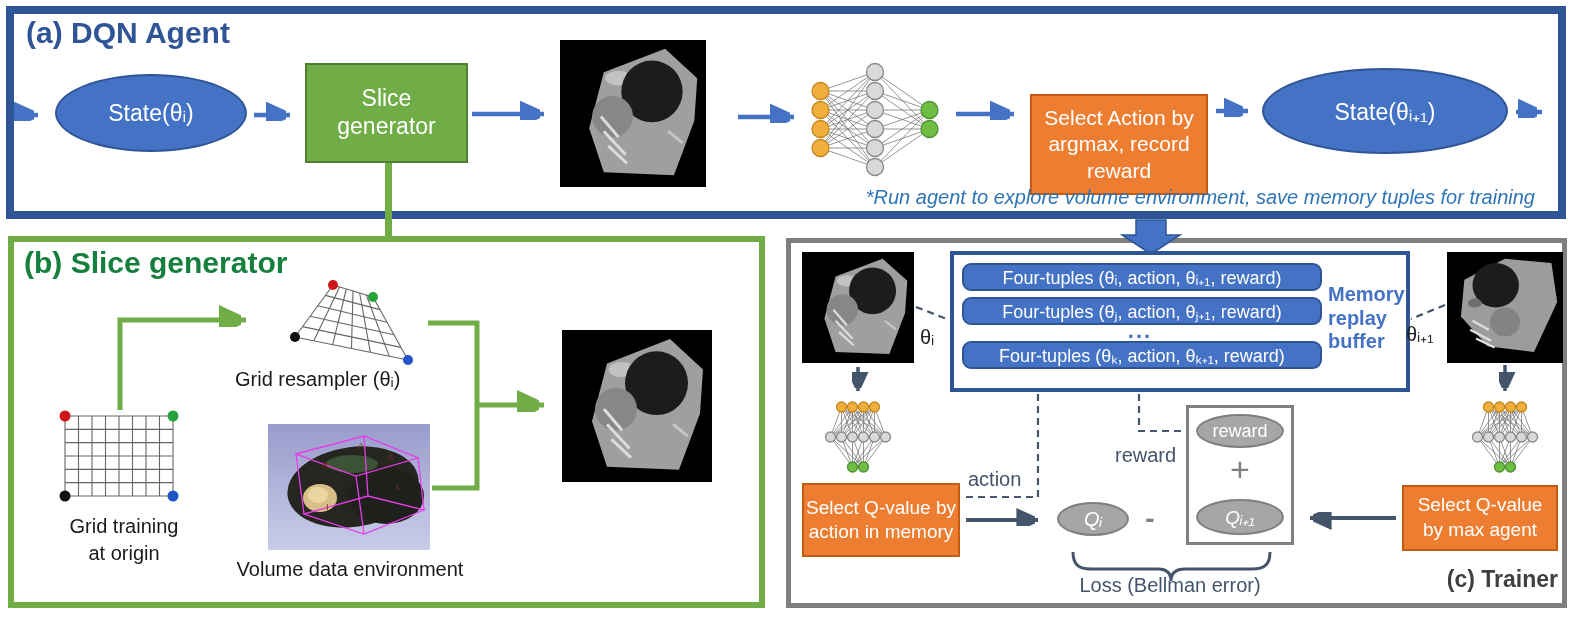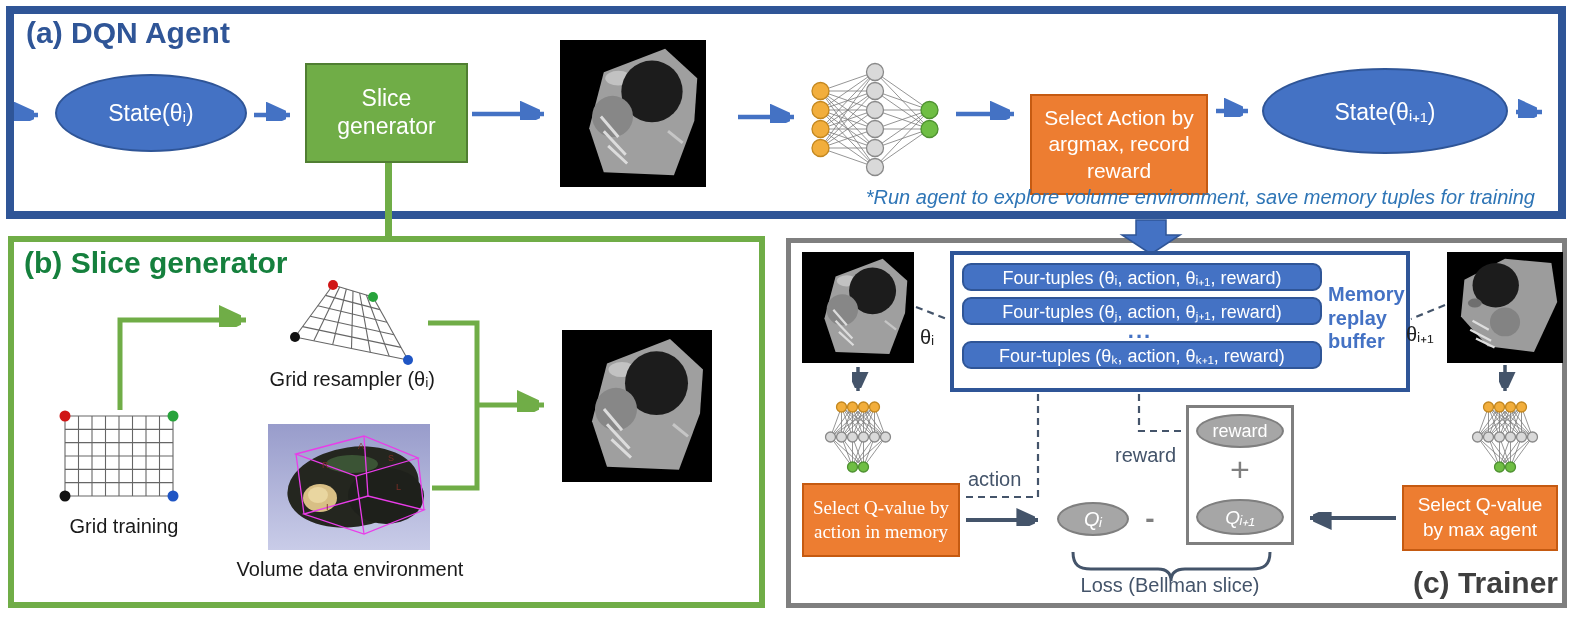--- a/index.html
+++ b/index.html
@@ -7,40 +7,40 @@
          font-family:"Liberation Sans",sans-serif;overflow:hidden;}
   .abs{position:absolute;box-sizing:border-box;}
   .panel{position:absolute;box-sizing:border-box;background:transparent;z-index:1;}
   .panel-a{left:6px;top:6px;width:1560px;height:213px;border:8px solid #2F5597;}
   .panel-b{left:8px;top:236px;width:757px;height:372px;border:6px solid #70AD47;}
   .panel-c{left:786px;top:238px;width:781px;height:370px;border:5px solid #7F7F7F;}
   svg.overlay{position:absolute;left:0;top:0;z-index:2;pointer-events:none;}
   .z3{z-index:3;}
   .title-a{left:26px;top:16px;font-size:30px;font-weight:bold;color:#2F5597;}
   .title-b{left:24px;top:246px;font-size:30px;font-weight:bold;color:#15803d;}
-  .title-c{left:1396px;top:566px;width:162px;font-size:30px;font-weight:bold;color:#3F3F3F;text-align:right;}
+  .title-c{left:1396px;top:566px;width:162px;font-size:23px;font-weight:bold;color:#3F3F3F;text-align:right;}
   .ellipse{border-radius:50%;background:#4472C4;border:2px solid #2F5597;color:#fff;
            display:flex;align-items:center;justify-content:center;font-size:23px;}
   .state-i{left:55px;top:74px;width:192px;height:78px;}
   .state-i1{left:1262px;top:68px;width:246px;height:86px;}
   .greenbox{left:305px;top:63px;width:163px;height:100px;background:#70AD47;border:2px solid #507E32;
             color:#fff;font-size:23px;display:flex;align-items:center;justify-content:center;text-align:center;}
   .greenbox .inner{width:120px;line-height:1.2;}
   .orangebox{background:#ED7D31;border:2px solid #C55A11;color:#fff;display:flex;align-items:center;
              justify-content:center;text-align:center;}
   .box-select-action{left:1030px;top:62px;width:178px;height:101px;font-size:21px;margin-top:32px;}
   .box-select-action .inner{width:170px;line-height:1.25;}
   .box-q-mem{left:802px;top:483px;width:158px;height:74px;font-size:19px;}
-  .box-q-mem .inner{width:150px;line-height:1.25;font-family:Liberation Serif, serif;}
+  .box-q-mem .inner{width:150px;line-height:1.25;}
   .box-q-max{left:1402px;top:485px;width:156px;height:66px;font-size:19px;}
   .box-q-max .inner{width:140px;line-height:1.3;}
   .plain-label{color:#1a1a1a;font-size:20px;}
   .policy-label{left:775px;top:34px;width:230px;text-align:center;}
   .note-a{left:700px;top:186px;width:835px;text-align:right;color:#2E75B6;font-size:20px;font-style:italic;}
-  .lbl-grid-theta{left:235px;top:368px;width:200px;text-align:right;}
+  .lbl-grid-theta{left:235px;top:368px;width:200px;text-align:left;}
   .lbl-grid-origin{left:34px;top:513px;width:180px;text-align:center;line-height:1.35;}
   .lbl-volume{left:230px;top:558px;width:240px;text-align:center;}
   .lbl-resampled{left:568px;top:492px;width:180px;line-height:1.35;}
   .buffer-box{left:950px;top:251px;width:460px;height:141px;background:#fff;border:4px solid #2F5597;}
   .tuple-row{left:962px;width:360px;height:28px;background:#4472C4;border:2px solid #2F5597;border-radius:9px;
              color:#fff;font-size:18px;display:flex;align-items:center;justify-content:center;}
   .tuple-dots{left:1040px;top:318px;width:200px;text-align:center;color:#4472C4;font-weight:bold;
               font-size:22px;letter-spacing:2px;}
   .buffer-label{left:1328px;top:283px;width:86px;color:#4472C4;font-weight:bold;font-size:20px;line-height:1.18;}
   .theta-lbl{font-size:20px;color:#222;}
@@ -239,20 +239,21 @@
       <line x1="91" y1="8" x2="91" y2="88" stroke="#666" stroke-width="1.1"></line>
       <line x1="104.5" y1="8" x2="104.5" y2="88" stroke="#666" stroke-width="1.1"></line>
       <line x1="118" y1="8" x2="118" y2="88" stroke="#666" stroke-width="1.1"></line>
       <circle cx="10" cy="8" r="5.5" fill="#D01616"></circle>
       <circle cx="118" cy="8" r="5.5" fill="#27A33B"></circle>
       <circle cx="10" cy="88" r="5.5" fill="#111111"></circle>
       <circle cx="118" cy="88" r="5.5" fill="#1F55C4"></circle>
     </svg>
   <div class="abs z3 plain-label lbl-grid-origin">
     <div>Grid training</div>
+    <div>at origin</div>
   </div>
   <svg class="us-img" style="left:268px;top:424px" width="162" height="126" viewBox="0 0 162 126">
     <defs>
       <linearGradient id="lav" x1="0" y1="0" x2="0" y2="1">
         <stop offset="0" stop-color="#989CCB"></stop>
           <stop offset="1" stop-color="#C9CCE8"></stop>
       </linearGradient>
     </defs>
     <rect width="162" height="126" fill="url(#lav)"></rect>
     <ellipse cx="85" cy="63" rx="66" ry="40" fill="#24261f" transform="rotate(-8 85 63)"></ellipse>
@@ -400,15 +401,15 @@
   </div>
   <div class="abs z3 orangebox box-q-max">
     <div class="inner">Select Q-value by max agent</div>
   </div>
   <div class="abs z3 gray-ell q-i">Qᵢ</div>
   <div class="abs z3 op minus-op">-</div>
   <div class="abs z3 target-box"></div>
   <div class="abs z3 gray-ell reward-ell">reward</div>
   <div class="abs z3 op plus-op">+</div>
   <div class="abs z3 gray-ell q-i1">Qᵢ₊₁</div>
-  <div class="abs z3 loss-lbl">Loss (Bellman slice)</div>
+  <div class="abs z3 loss-lbl">Loss (Bellman error)</div>
 
 </div>
 
 </body></html>

